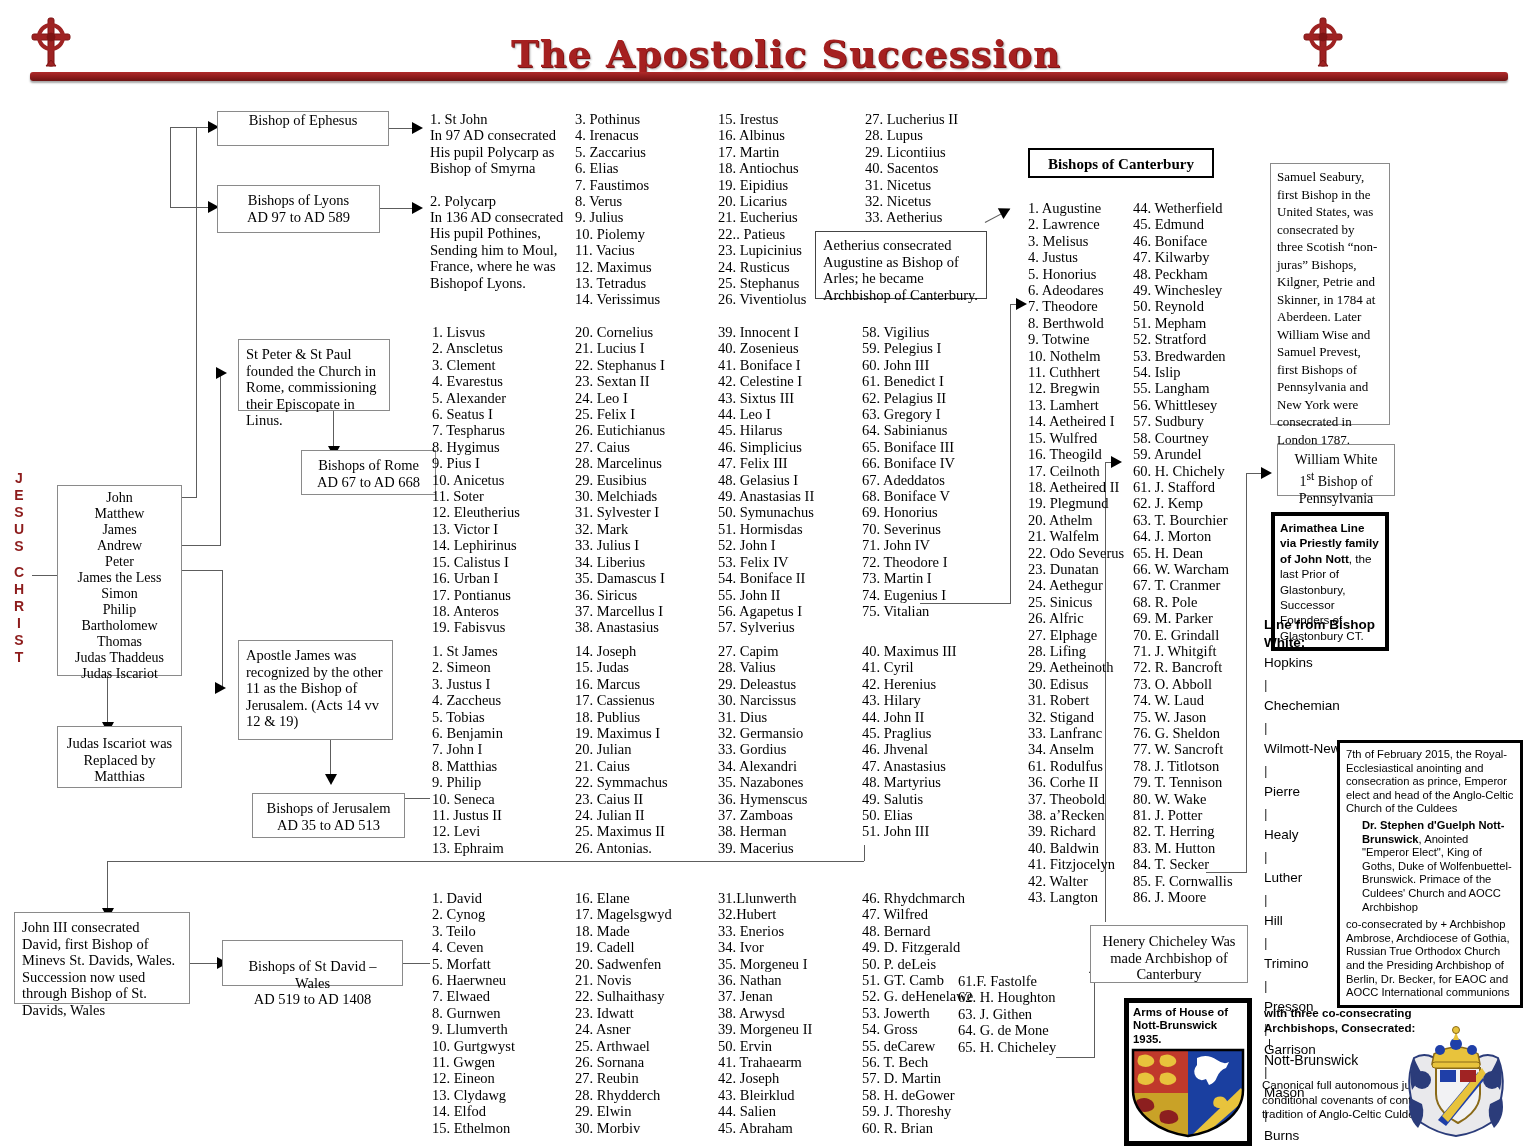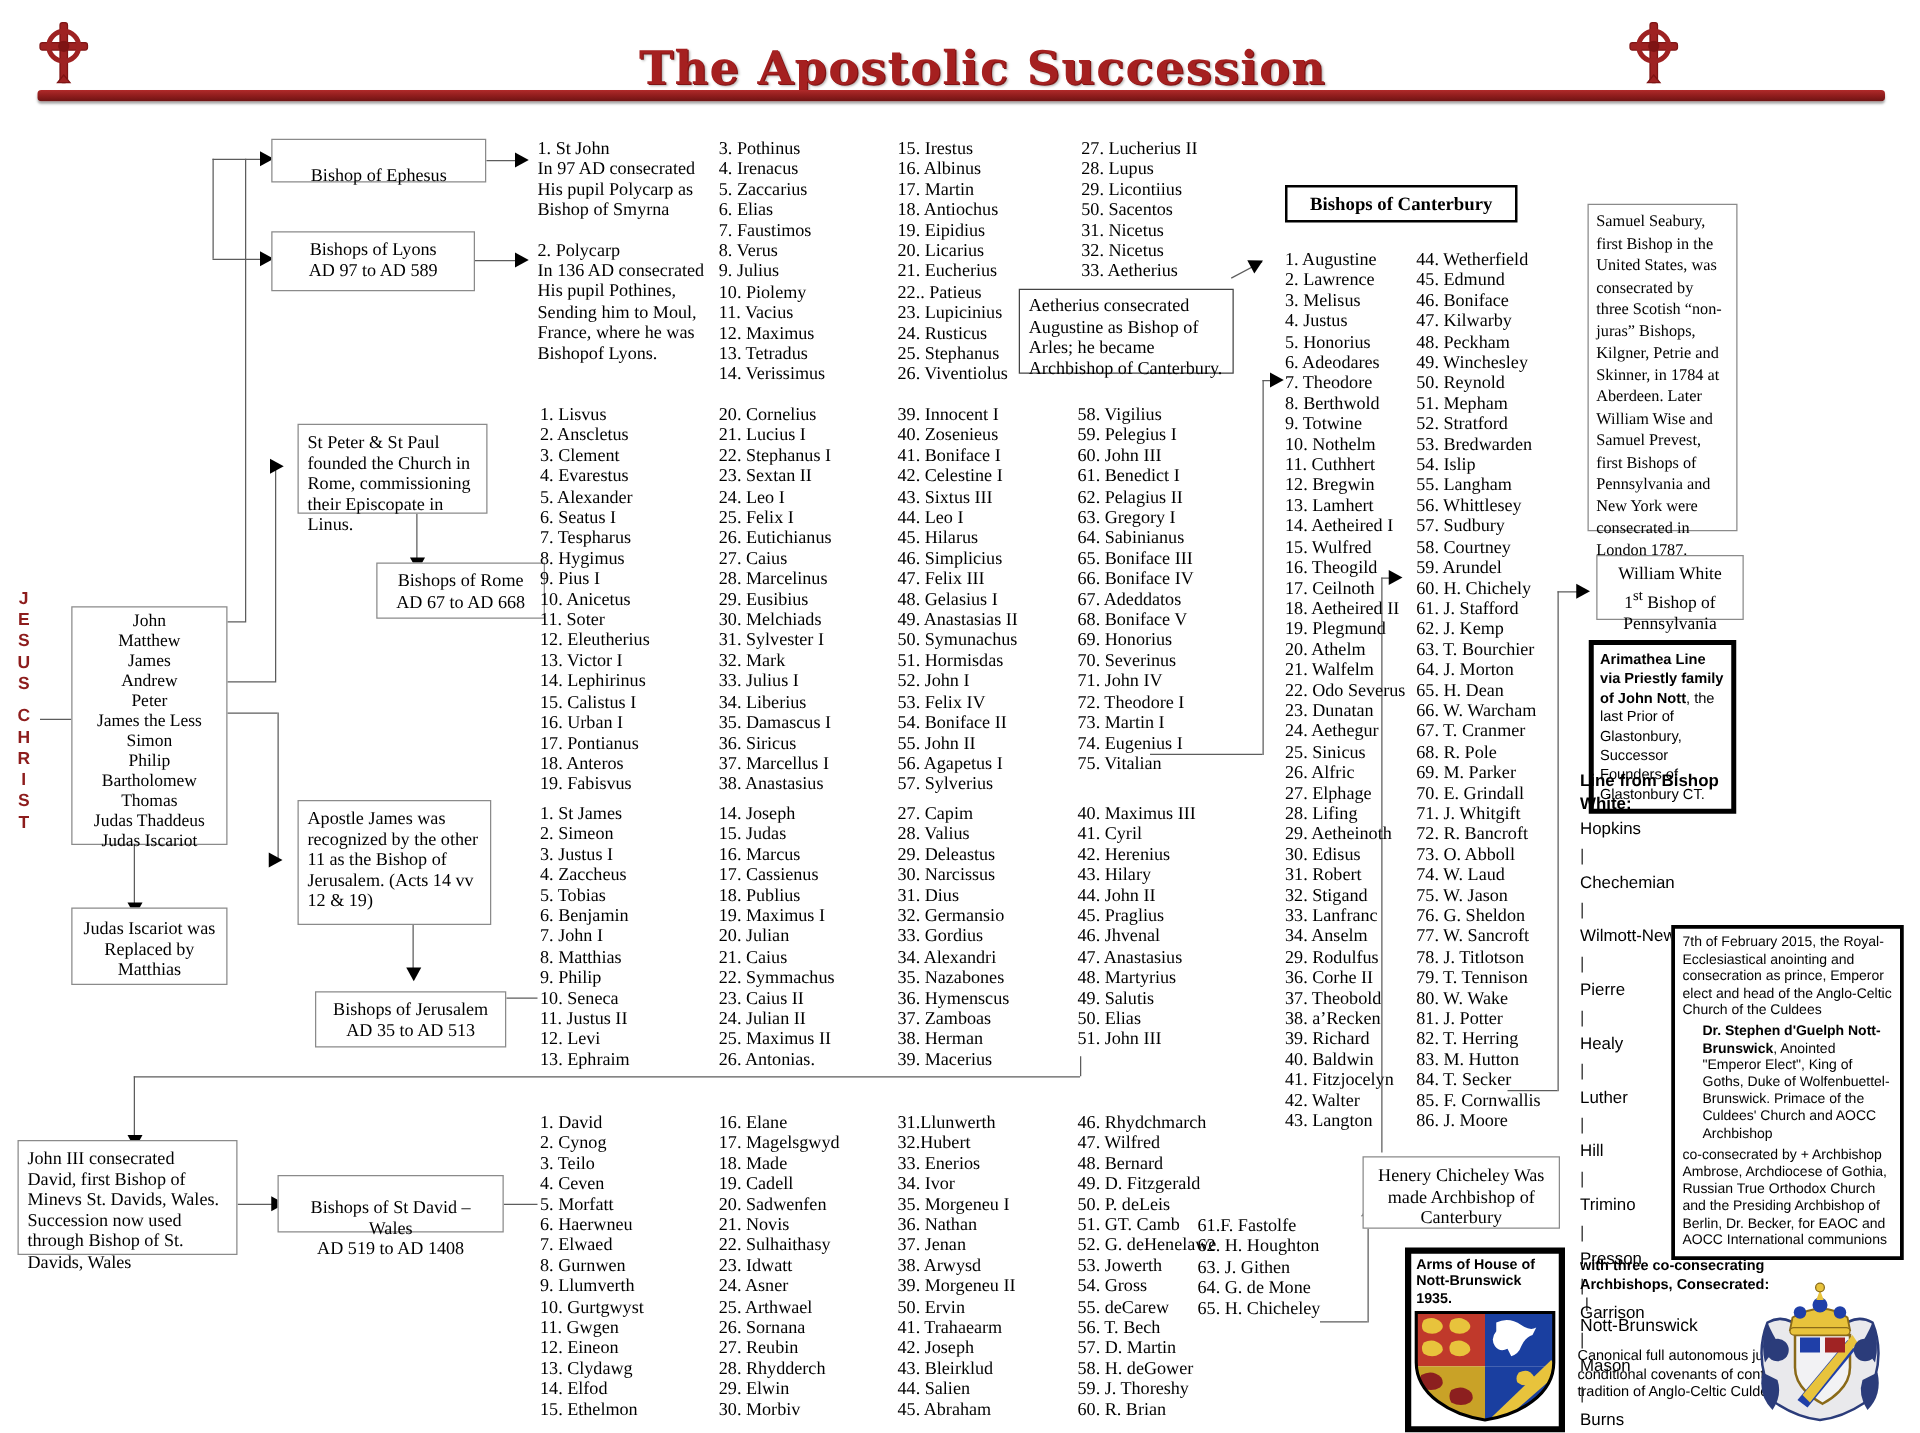--- a/index.html
+++ b/index.html
@@ -249,21 +249,21 @@
   <div>Simon</div>
   <div>Philip</div>
   <div>Bartholomew</div>
   <div>Thomas</div>
   <div>Judas Thaddeus</div>
   <div>Judas Iscariot</div>
 </div>
 
 <div class="abs box center" id="judas-box" style="left:57px;top:726px;width:125px;height:62px;padding-top:8px;">Judas Iscariot was Replaced by Matthias</div>
 
-<div class="abs box center" id="ephesus-box" style="left:217px;top:111px;width:172px;height:35px;padding-top:21px;">Bishop of Ephesus</div>
+<div class="abs box center" id="ephesus-box" style="left:217px;top:111px;width:172px;height:35px;padding-top:0;">Bishop of Ephesus</div>
 
 <div class="abs box center" id="lyons-box" style="left:217px;top:185px;width:163px;height:48px;padding-top:6px;white-space:pre-line;">Bishops of Lyons
 AD 97 to AD 589</div>
 
 <div class="abs box" id="rome-founding-box" style="left:238px;top:339px;width:152px;height:72px;padding-top:6px;">St Peter &amp; St Paul founded the Church in Rome, commissioning their Episcopate in Linus.</div>
 
 <div class="abs box center" id="rome-title-box" style="left:273px;top:450px;width:135px;height:45px;padding-top:6px;white-space:pre-line;margin-left:28px;">Bishops of Rome
 AD 67 to AD 668</div>
 
 <div class="abs box" id="james-box" style="left:238px;top:640px;width:155px;height:100px;padding-top:6px;">Apostle James was recognized by the other 11 as the Bishop of Jerusalem. (Acts 14 vv 12 &amp; 19)</div>
@@ -314,21 +314,21 @@
   <div>22.. Patieus</div>
   <div>23. Lupicinius</div>
   <div>24. Rusticus</div>
   <div>25. Stephanus</div>
   <div>26. Viventiolus</div>
 </div>
 <div class="listcol listgroup" style="left:865px;top:111px;">
   <div>27. Lucherius II</div>
   <div>28. Lupus</div>
   <div>29. Licontiius</div>
-  <div>50. Sacentos</div>
+  <div>40. Sacentos</div>
   <div>31. Nicetus</div>
   <div>32. Nicetus</div>
   <div>33. Aetherius</div>
 </div>
 
 <div class="abs box dark" id="aetherius-note" style="left:815px;top:231px;width:172px;height:68px;padding-top:5px;">Aetherius consecrated Augustine as Bishop of Arles; he became Archbishop of Canterbury.</div>
 
 <div class="listcol listgroup" style="left:432px;top:324px;">
   <div>1. Lisvus</div>
   <div>2. Anscletus</div>
@@ -579,21 +579,21 @@
   <div>25. Sinicus</div>
   <div>26. Alfric</div>
   <div>27. Elphage</div>
   <div>28. Lifing</div>
   <div>29. Aetheinoth</div>
   <div>30. Edisus</div>
   <div>31. Robert</div>
   <div>32. Stigand</div>
   <div>33. Lanfranc</div>
   <div>34. Anselm</div>
-  <div>29. Rodulfus</div>
+  <div>61. Rodulfus</div>
   <div>36. Corhe II</div>
   <div>37. Theobold</div>
   <div>38. a’Recken</div>
   <div>39. Richard</div>
   <div>40. Baldwin</div>
   <div>41. Fitzjocelyn</div>
   <div>42. Walter</div>
   <div>43. Langton</div>
 </div>
 <div class="listcol listgroup" style="left:1133px;top:200px;">

